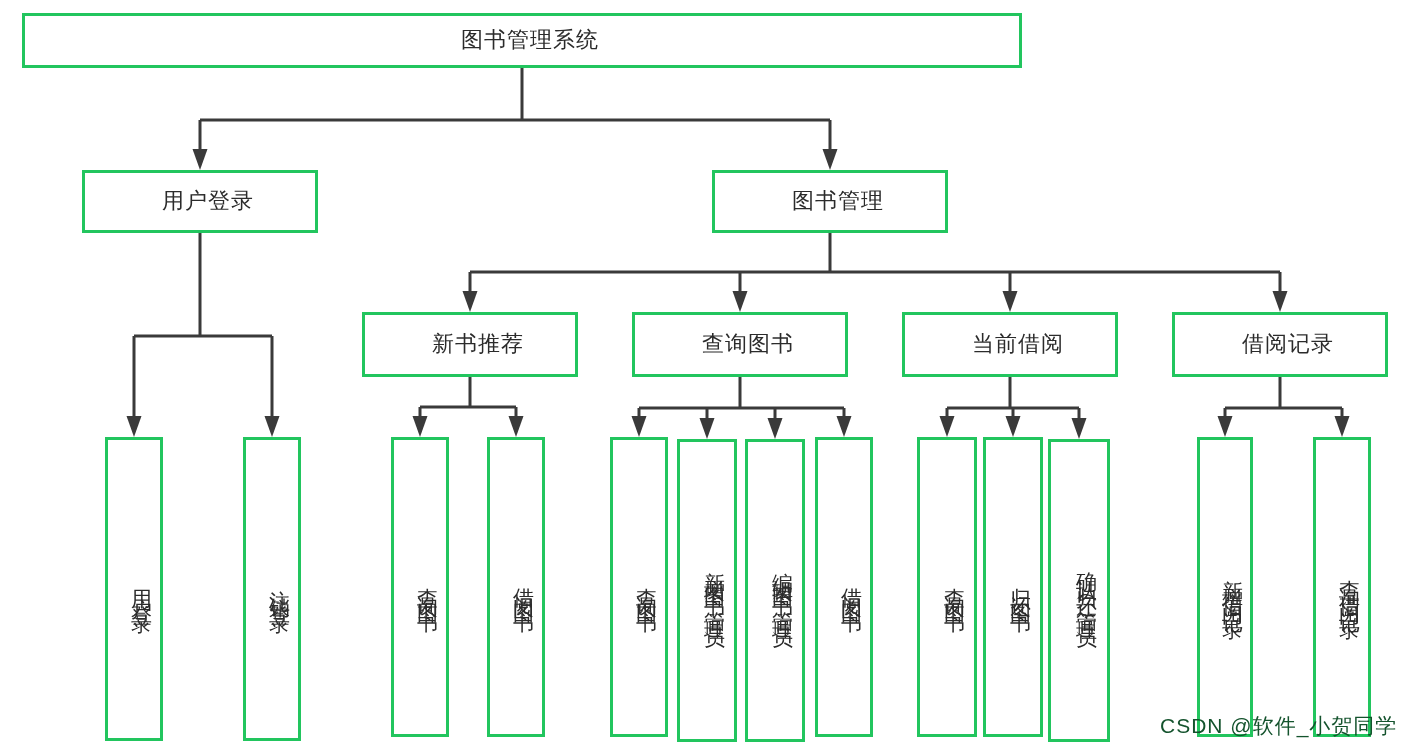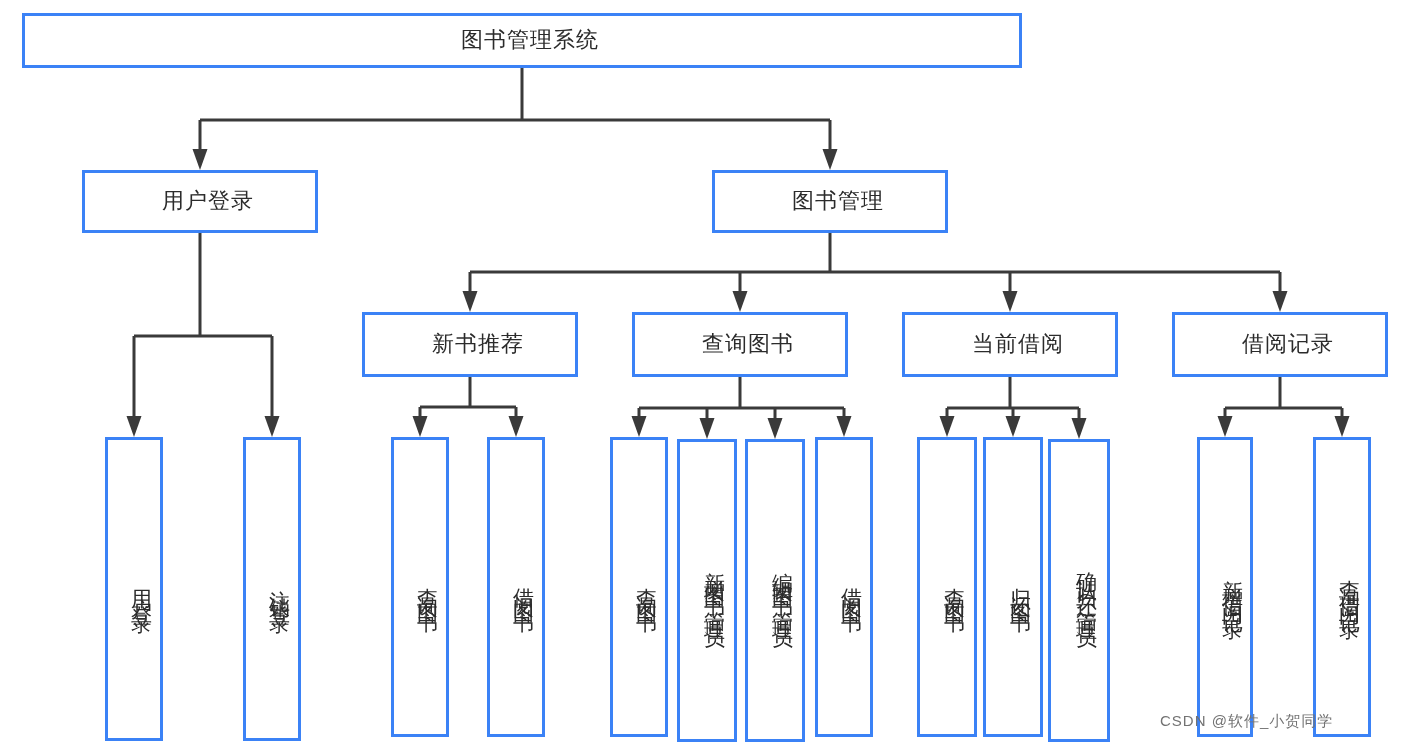--- a/index.html
+++ b/index.html
@@ -8,43 +8,43 @@
     width:1405px;height:747px;
     background:#ffffff;
     font-family:"Liberation Sans","DejaVu Sans",sans-serif;
     overflow:hidden;
   }
   .stage svg{position:absolute;left:0;top:0;}
   .node{
     position:absolute;
     box-sizing:border-box;
     background:#ffffff;
-    border:3px solid #3b82f6;
+    border:3px solid #22c55e;
     display:flex;
     align-items:center;
     justify-content:center;
     color:#2b2b2b;
     font-size:22px;
     letter-spacing:1px;
     text-align:center;
     line-height:1.1;
     padding-left:16px;
   }
   .node.vert span{
     writing-mode:vertical-rl;
     text-orientation:mixed;
     letter-spacing:8px;
     font-size:21px;
     white-space:nowrap;
   }
   .watermark{
     position:absolute;
     left:1160px;top:712px;
-    font-size:15px;
-    color:#737373;
+    font-size:21px;
+    color:#14532d;
     letter-spacing:1px;
     white-space:nowrap;
     z-index:5;
   }
 </style>
 </head>
 <body>
 
 <div class="stage">
 

